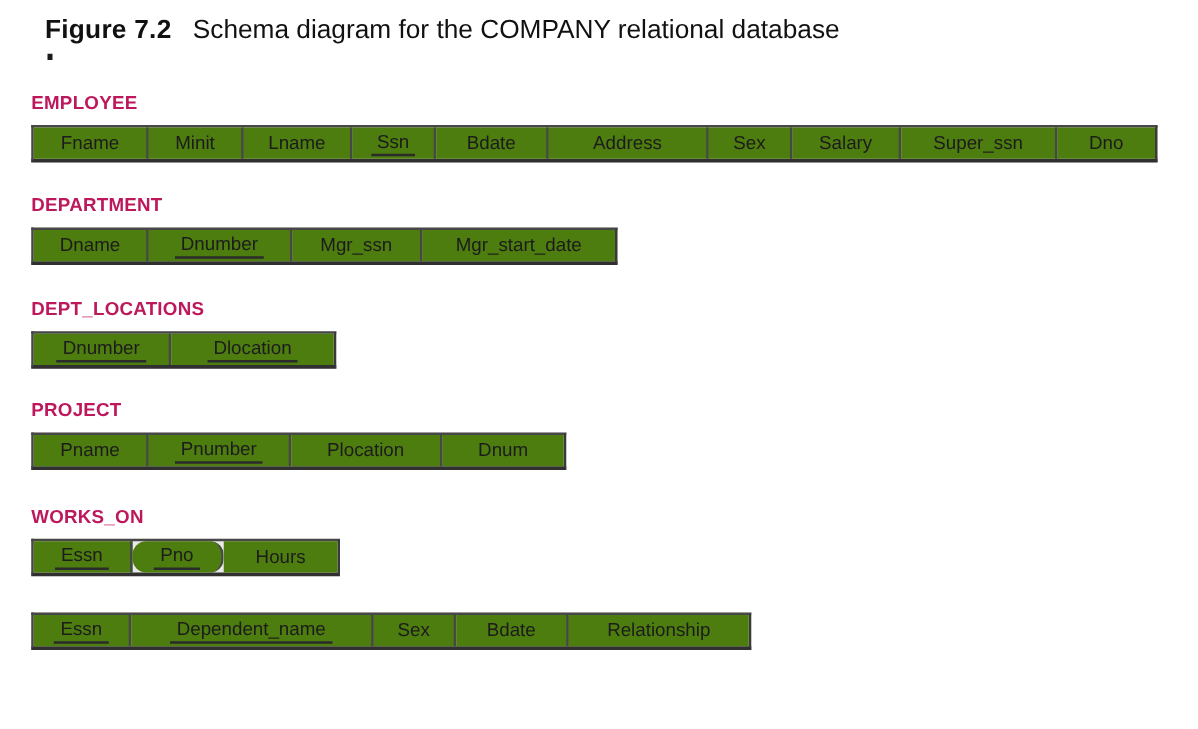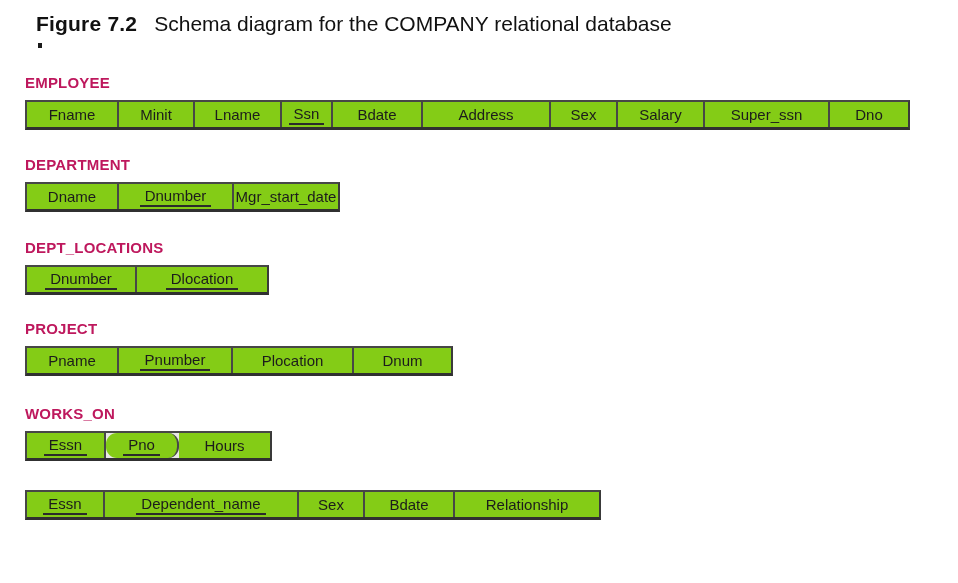--- a/index.html
+++ b/index.html
@@ -62,21 +62,21 @@
     background: #e9e9e6;
     box-sizing: border-box;
   }
   .cell {
     box-sizing: border-box;
     height: 25px;
     border-right: 2px solid #474747;
     display: flex;
     align-items: center;
     justify-content: center;
-    background: #84cc16;
+    background: #4d7c0f;
     flex: none;
   }
   .cell:last-child {
     border-right: none;
   }
   .attr {
     font-size: 15px;
     line-height: 17px;
     white-space: nowrap;
     color: #1c1c1c;
@@ -91,21 +91,21 @@
   #tbl-department     { top: 156px; }
   #tbl-dept_locations { top: 239px; }
   #tbl-project        { top: 320px; }
   #tbl-works_on       { top: 405px; }
   #tbl-dependent      { top: 490px; }
 
   
   #tbl-employee .cell:nth-child(1)  { width: 92px; }
   #tbl-employee .cell:nth-child(2)  { width: 76px; }
   #tbl-employee .cell:nth-child(3)  { width: 87px; justify-content: center; }
-  #tbl-employee .cell:nth-child(4)  { width: 51px; }
+  #tbl-employee .cell:nth-child(4)  { width: 67px; }
   #tbl-employee .cell:nth-child(5)  { width: 90px; }
   #tbl-employee .cell:nth-child(6)  { width: 128px; justify-content: center; }
   #tbl-employee .cell:nth-child(7)  { width: 67px; }
   #tbl-employee .cell:nth-child(8)  { width: 87px; }
   #tbl-employee .cell:nth-child(9)  { width: 125px; }
   #tbl-employee .cell:nth-child(10) { width: 78px; }
 
   #tbl-department .cell:nth-child(1) { width: 92px; }
   #tbl-department .cell:nth-child(2) { width: 115px; }
   #tbl-department .cell:nth-child(3) { width: 104px; }
@@ -174,20 +174,23 @@
           </div>
         </div></div>
       <div class="schema-table" id="tbl-department"><div class="table-label">DEPARTMENT</div><div class="attr-row">
           <div class="cell">
             <span class="attr">Dname</span>
           </div>
           <div class="cell">
             <span class="attr pk">Dnumber</span>
           </div>
           <div class="cell">
+            <span class="attr">Mgr_ssn</span>
+          </div>
+          <div class="cell">
             <span class="attr">Mgr_start_date</span>
           </div>
         </div></div>
       <div class="schema-table" id="tbl-dept_locations"><div class="table-label">DEPT_LOCATIONS</div><div class="attr-row">
           <div class="cell">
             <span class="attr pk">Dnumber</span>
           </div>
           <div class="cell">
             <span class="attr pk">Dlocation</span>
           </div>

